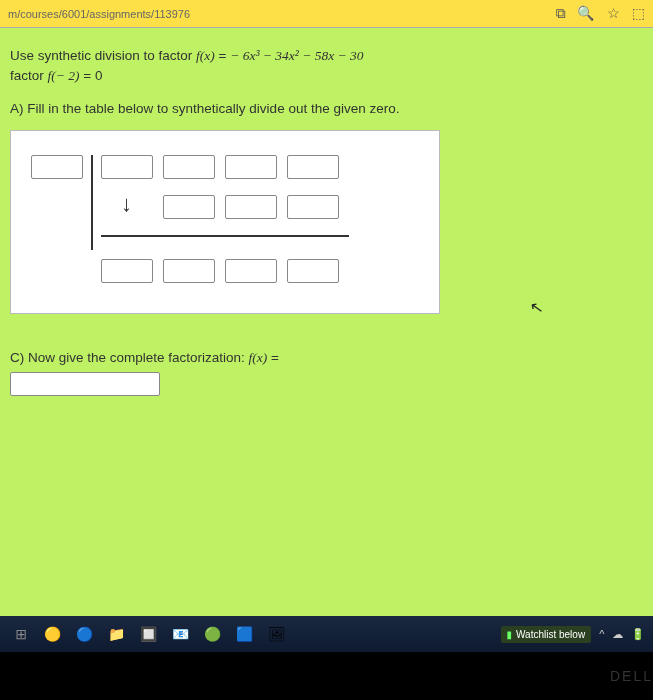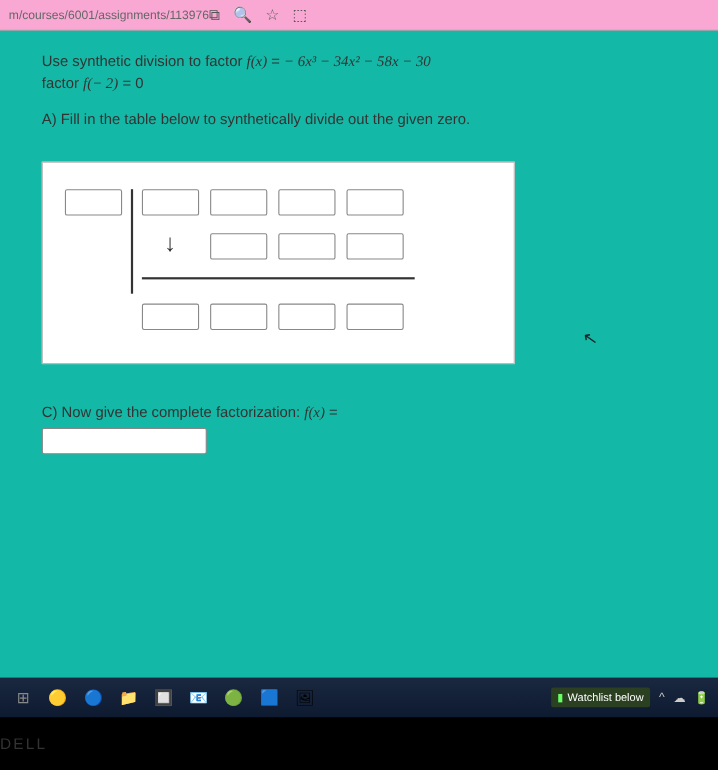--- a/index.html
+++ b/index.html
@@ -5,54 +5,55 @@
     * { box-sizing: border-box; margin: 0; padding: 0; }
     body {
       width: 653px;
       height: 700px;
       background: #1a1a1a;
       font-family: Arial, sans-serif;
       overflow: hidden;
       position: relative;
     }
     .browser-chrome {
-      background: #f9a8d4;
+      background: #fde047;
       height: 28px;
       display: flex;
       align-items: center;
+      justify-content: space-between;
       padding: 0 8px;
       border-bottom: 1px solid #aaa;
     }
     .url {
       color: #666;
       font-size: 11px;
     }
     .chrome-icons {
       display: flex;
       gap: 12px;
       color: #555;
       font-size: 14px;
     }
     .page-content {
-      background: #14b8a6;
-      padding: 18px 22px 10px 38px;
+      background: #bef264;
+      padding: 18px 22px 10px 10px;
       min-height: 590px;
       position: relative;
     }
     .problem-text {
       color: #333;
       font-size: 13.5px;
       line-height: 1.5;
       margin-bottom: 14px;
     }
     .math-var { font-style: italic; font-family: 'Times New Roman', serif; }
     .part-label {
       font-size: 13.5px;
       color: #333;
-      margin-bottom: 31px;
+      margin-bottom: 14px;
     }
     .synth-box {
       border: 1px solid #bbb;
       background: #fff;
       padding: 24px 20px 30px 20px;
       margin-bottom: 28px;
       width: 430px;
     }
     .synth-grid {
       display: flex;
@@ -152,21 +153,21 @@
     }
     .bezel {
       position: absolute;
       bottom: 0;
       left: 0;
       right: 0;
       height: 48px;
       background: #000;
       display: flex;
       align-items: center;
-      justify-content: flex-start;
+      justify-content: flex-end;
       color: #333;
       font-size: 14px;
       letter-spacing: 2px;
     }
   </style>
 </head>
 <body>
 
 <div class="browser-chrome">
   <span class="url">m/courses/6001/assignments/113976</span>

